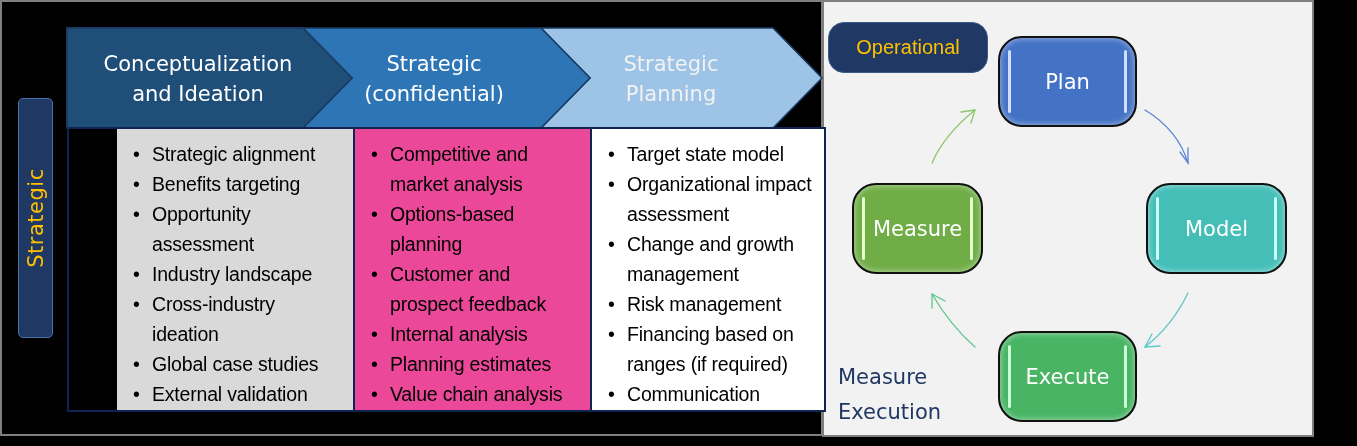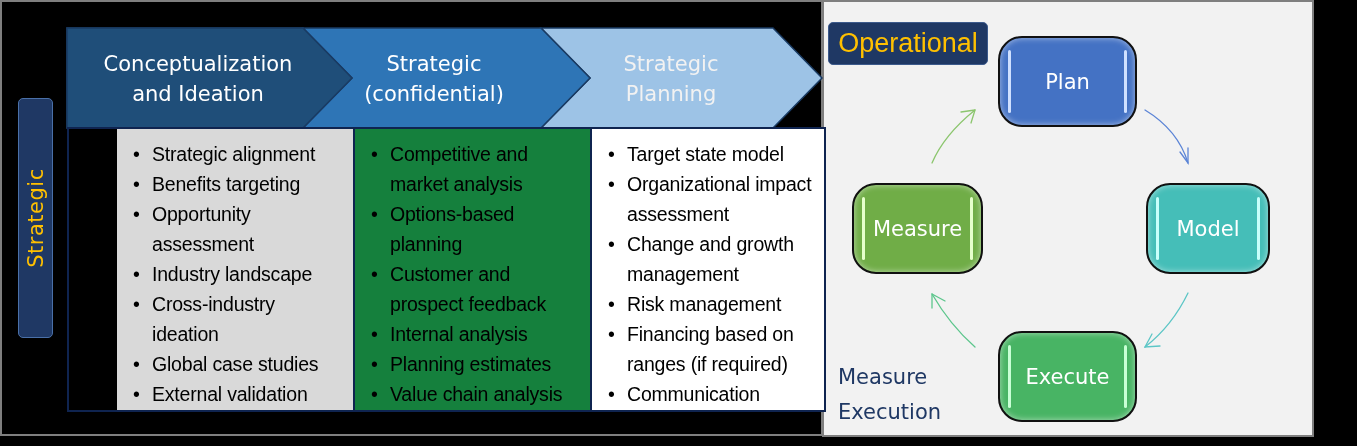--- a/index.html
+++ b/index.html
@@ -30,48 +30,48 @@
     position: absolute; top: 44px; height: 70px;
     display: flex; align-items: center; justify-content: center; text-align: center;
     color: #fff; font-size: 21px; line-height: 30px;
   }
   .chevron-label.light { color: #f2f2f2; }
 
   .columns { position: absolute; left: 67px; top: 127px; height: 285px; display: flex; border: 2px solid #0f2450; border-top-width: 2px; padding-left: 48px; }
   .col { height: 100%; padding: 10px 8px 0 14px; font-family: "Liberation Sans", sans-serif; font-size: 19.5px; color: #000; line-height: 30px; }
   .col + .col { border-left: 2px solid #0f2450; }
   .col-1 { width: 236px; background: #d9d9d9; }
-  .col-2 { width: 237px; background: #15803d; }
+  .col-2 { width: 237px; background: #ec4899; }
   .col-3 { width: 234px; background: #fff; }
   .col ul { list-style: none; }
   .col li { position: relative; padding-left: 21px; letter-spacing: -0.2px; }
   .col li::before { content: "•"; position: absolute; left: 2px; top: 0; }
 
   .operational-tag {
-    position: absolute; left: 828px; top: 22px; width: 160px; height: 43px;
-    background: #1f3864; border-radius: 5px; border: 1px solid #3c5a8c;
+    position: absolute; left: 828px; top: 22px; width: 160px; height: 51px;
+    background: #1f3864; border-radius: 16px; border: 1px solid #3c5a8c;
     display: flex; align-items: center; justify-content: center;
-    color: #ffc000; font-family: "Liberation Sans", sans-serif; font-size: 27px;
+    color: #ffc000; font-family: "Liberation Sans", sans-serif; font-size: 20px;
   }
 
   .cycle-box {
     position: absolute; width: 139px; height: 91px; border: 2px solid #111; border-radius: 24px;
     display: flex; align-items: center; justify-content: center;
     color: #fff; font-size: 21px;
     box-shadow: inset 0 0 6px rgba(255,255,255,0.55);
   }
   .cycle-box .gloss-l, .cycle-box .gloss-r {
     position: absolute; width: 3px; border-radius: 2px; top: 12px; bottom: 12px;
   }
   .cycle-box .gloss-l { left: 8px; }
   .cycle-box .gloss-r { right: 8px; }
 
   .box-plan { left: 998px; top: 36px; background: #4472c4; }
   .box-plan .gloss-l, .box-plan .gloss-r { background: #cfe0ff; }
-  .box-model { left: 1146px; top: 183px; width: 124px; background: #45beb8; }
+  .box-model { left: 1146px; top: 183px; width: 141px; background: #45beb8; }
   .box-model .gloss-l, .box-model .gloss-r { background: #c8fffb; }
   .box-execute { left: 998px; top: 331px; background: #48b464; }
   .box-execute .gloss-l, .box-execute .gloss-r { background: #c8ffd5; }
   .box-measure { left: 852px; top: 183px; width: 131px; background: #70ad47; }
   .box-measure .gloss-l, .box-measure .gloss-r { background: #e6ffcc; }
 
   .guided {
     position: absolute; left: 838px; top: 360px; color: #1f3864;
     font-size: 21px; line-height: 35px;
   }

